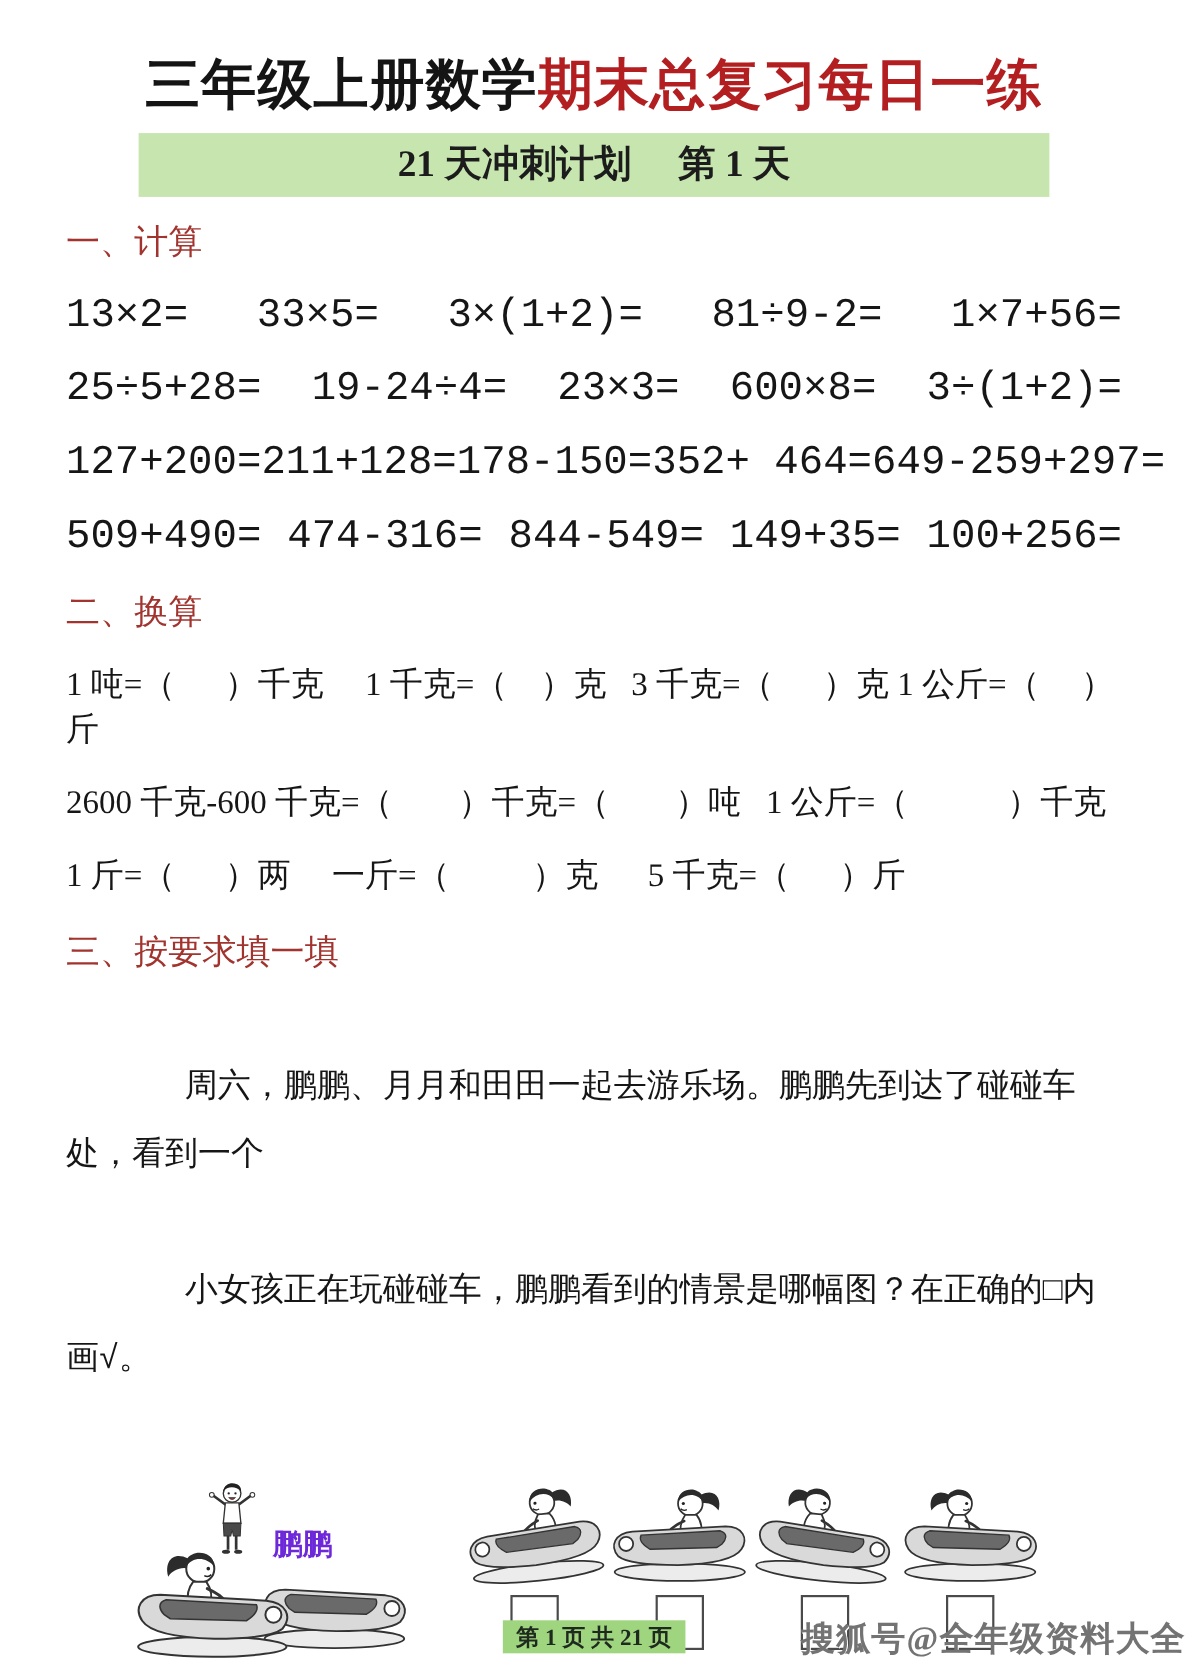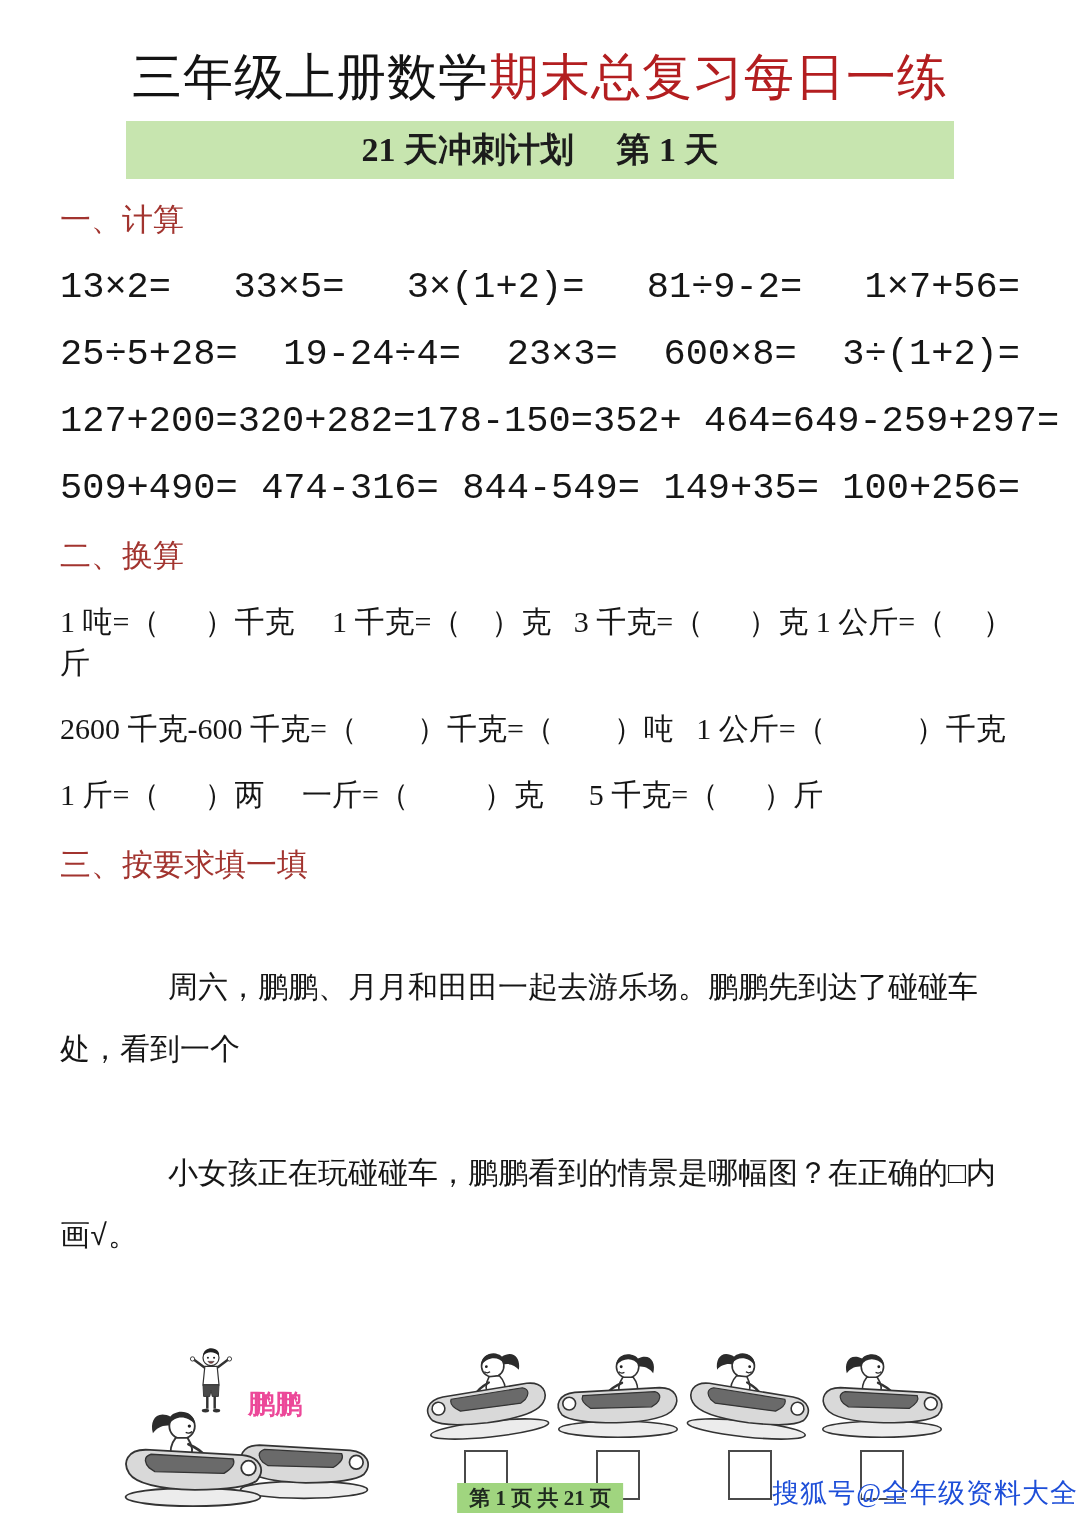--- a/index.html
+++ b/index.html
@@ -9,21 +9,21 @@
     background:#ffffff;
     overflow:hidden;
     font-family:"Liberation Serif","DejaVu Serif",serif;
     color:#161616;
   }
   
   .title{
     margin:44px 0 10px;
     text-align:center;
     font-size:50px;
-    font-weight:normal;
+    font-weight:bold;
     letter-spacing:1px;
     white-space:nowrap;
   }
   .title .t-black{color:#141414;}
   .title .t-red{color:#B31E20;}
   .banner{
     margin:0 auto;
     width:828px;height:58px;
     background:#C7E5AF;
     text-align:center;
@@ -68,50 +68,50 @@
   .illu-row{
     margin-top:14px;
     height:168px;
     display:flex;
     padding-left:50px;
   }
   .left-group{position:relative;width:270px;height:168px;flex:none;}
   .boy-svg{position:absolute;left:72px;top:2px;width:58px;height:80px;}
   .boy-label{
     position:absolute;left:138px;top:42px;
-    font-size:27px;font-weight:bold;color:#ec4899;white-space:nowrap;
+    font-size:27px;font-weight:bold;color:#6d28d9;white-space:nowrap;
   }
   .girlcar-main{position:absolute;left:2px;top:62px;width:162px;height:102px;}
   .emptycar{position:absolute;left:118px;top:60px;width:152px;height:96px;}
   .options{
     flex:1;display:flex;justify-content:space-between;
     padding:4px 120px 0 40px;
   }
   .option{display:flex;flex-direction:column;align-items:center;width:132px;}
   .option svg{width:128px;height:92px;}
   .rot-l{transform:rotate(-6deg);}
   .rot-r{transform:rotate(6deg);}
   .checkbox{
     width:40px;height:46px;
     border:2px solid #4a4a4a;
     background:#fff;
     margin-top:10px;
   }
   
   .footer-page{
-    position:absolute;left:50%;bottom:14px;transform:translateX(-50%);
+    position:absolute;left:50%;bottom:24px;transform:translateX(-50%);
     background:#A0D57F;
     padding:1px 12px;
     font-size:21px;font-weight:bold;color:#1f2a1f;
     white-space:pre;
   }
   .watermark{
     position:absolute;right:2px;bottom:16px;
-    font-size:27px;font-weight:normal;
-    color:#1d4ed8;
+    font-size:31px;font-weight:bold;
+    color:#737373;
     letter-spacing:1px;
     text-shadow:1px 1px 0 #ffffff;
     white-space:nowrap;
   }
   .svg-defs{position:absolute;width:0;height:0;}
 </style>
 </head>
 <body>
 
 <svg class="svg-defs" aria-hidden="true">
@@ -172,21 +172,21 @@
     </div>
     <div class="calc-row">
       <span class="calc-cell">25÷5+28=</span>
       <span class="calc-cell">19-24÷4=</span>
       <span class="calc-cell">23×3=</span>
       <span class="calc-cell">600×8=</span>
       <span class="calc-cell">3÷(1+2)=</span>
     </div>
     <div class="calc-row">
       <span class="calc-cell">127+200=</span>
-      <span class="calc-cell">320+282=</span>
+      <span class="calc-cell">211+128=</span>
       <span class="calc-cell">178-150=</span>
       <span class="calc-cell">352+ 464=</span>
       <span class="calc-cell">649-259+297=</span>
     </div>
     <div class="calc-row">
       <span class="calc-cell">509+490=</span>
       <span class="calc-cell">474-316=</span>
       <span class="calc-cell">844-549=</span>
       <span class="calc-cell">149+35=</span>
       <span class="calc-cell">100+256=</span>

